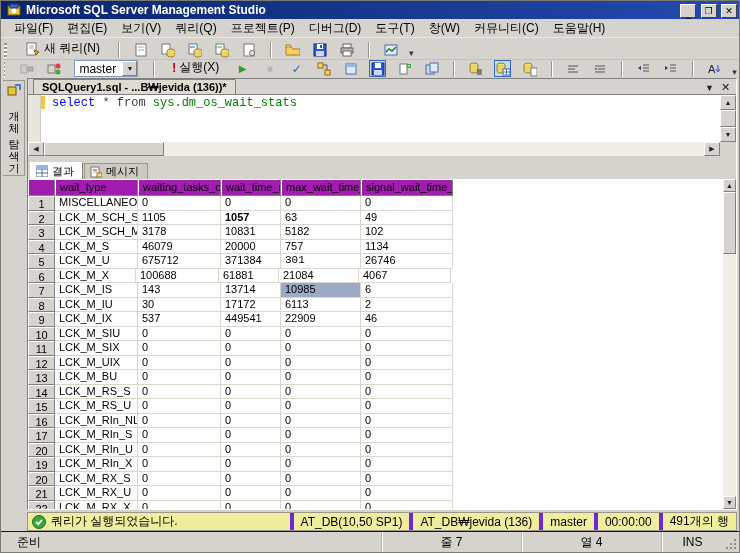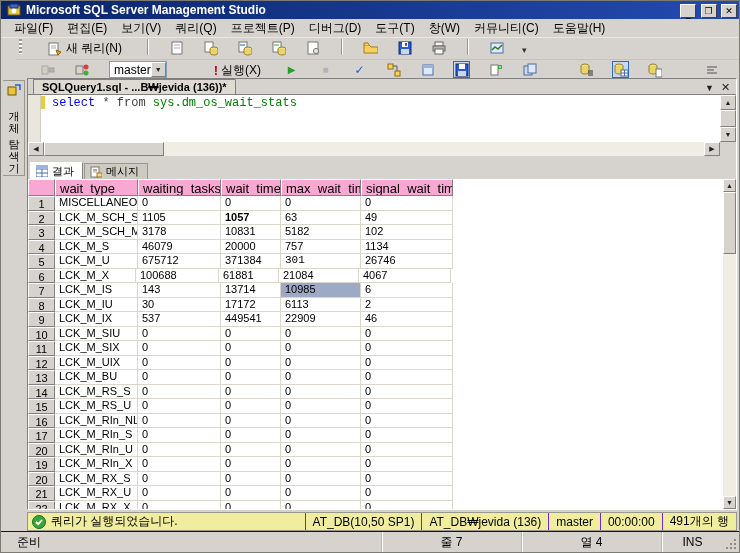--- a/index.html
+++ b/index.html
@@ -27,21 +27,21 @@
     display: inline-flex; align-items: center; justify-content: center;
     font-family: "DejaVu Sans", sans-serif; cursor: default; margin-left: 1px;
   }
   .winbtn.min span { position: relative; top: 3px; font-weight: bold;}
 
   
   .menubar { height: 19px; flex: 0 0 19px; display: flex; align-items: center; padding-left: 6px; border-bottom: 1px solid #e9e7e0; }
   .menu-item { padding: 2px 7px; white-space: nowrap; }
 
   
-  .toolbar { display: flex; align-items: flex-start; gap: 17px; padding: 1px 2px; margin-left: 15px; }
+  .toolbar { display: flex; align-items: flex-end; gap: 10px; padding: 1px 2px; }
   .tb1 { height: 21px; flex: 0 0 21px; }
   .tb2 { height: 19px; flex: 0 0 19px; border-top: 1px solid #c6c3b8; }
   .grip { width: 5px; height: 15px; margin: 0 3px 0 1px;
     background: repeating-linear-gradient(to bottom, #9a978c 0 2px, #fff 2px 4px);
     width: 3px; }
   .tsep { width: 1px; height: 16px; background: #9a978c; margin: 0 3px; box-shadow: 1px 0 0 #fff; }
   .tbtn { display: inline-flex; align-items: center; gap: 3px; padding: 1px 4px; height: 19px; white-space: nowrap; border: 1px solid transparent; }
   .icon16 { width: 17px; height: 17px; display: inline-flex; align-items: center; justify-content: center; border: 1px solid transparent; flex: 0 0 17px; }
   .icon16.pressed { border-color: #316ac5; background: #c9d8f1; }
   .icon16.disabled { opacity: .45; }
@@ -101,22 +101,22 @@
 
   
   .results-tabs { position: absolute; left: 0; right: 0; top: 83px; height: 17px; display: flex; align-items: flex-end; padding-left: 2px; gap: 1px; }
   .rtab { display: inline-flex; align-items: center; gap: 4px; font-size: 11px; padding: 1px 8px 1px 5px; height: 16px; border: 1px solid #9a978c; border-bottom: none; background: #cdcac0; }
   .rtab.active { background: #ffffff; border-color: #fff #808080 #d6d3ce #fff; font-weight: normal; height: 17px; }
 
   
   .grid { position: absolute; left: 0; right: 0; top: 100px; bottom: 0; background: #fff; overflow: hidden; }
   .grid-header { display: flex; height: 17px; }
   .hcell {
-    background: #f9a8d4; border: 1px solid; border-color: #fff #808080 #808080 #fff;
-    font-size: 13px; padding: 1px 4px; white-space: nowrap; overflow: hidden; flex: 0 0 auto;
+    background: #a21caf; border: 1px solid; border-color: #fff #808080 #808080 #fff;
+    font-size: 11px; padding: 1px 4px; white-space: nowrap; overflow: hidden; flex: 0 0 auto;
   }
   .numcol { width: 27px; text-align: center; padding: 1px 1px; }
   .grid-body { position: absolute; left: 0; top: 17px; right: 13px; bottom: 0; overflow: hidden; }
   .grow { display: flex; height: 14.5px; }
   .numcell {
     background: #d6d3ce; border: 1px solid; border-color: #fff #808080 #808080 #fff;
     font-size: 11px; line-height: 12px; flex: 0 0 auto;
   }
   .cell {
     background: #fff; border-right: 1px solid #d9d7cd; border-bottom: 1px solid #d9d7cd;
@@ -127,21 +127,21 @@
   .grid-vscroll .sbtn.v { width: 13px; height: 13px; }
 
   
   .query-statusbar {
     height: 19px; flex: 0 0 19px; margin: 0 2px 0 26px;
     background: #f0ed9e; border: 1px solid #9a978c;
     display: flex; align-items: center; padding-left: 4px; overflow: hidden;
   }
   .qmsg { padding-left: 5px; flex: 1; white-space: nowrap; }
   .qsegs { display: flex; height: 100%; align-items: center; }
-  .qseg { border-left: 1px solid #6d28d9; padding: 0 7px; white-space: nowrap; height: 100%; display: flex; align-items: center; }
+  .qseg { border-left: 4px solid #6d28d9; padding: 0 7px; white-space: nowrap; height: 100%; display: flex; align-items: center; }
 
   
   .statusbar { height: 21px; flex: 0 0 21px; display: flex; align-items: center; border-top: 1px solid #0f172a; padding-left: 16px; }
   .sb-ready { flex: 1; }
   .sb-seg { width: 140px; text-align: center; border-left: 1px solid #bebbae; box-shadow: inset 1px 0 0 #fff; align-self: stretch; display: flex; align-items: center; justify-content: center; }
   .sb-seg.sb-ins { width: 62px; }
   .sb-grip { width: 16px; height: 16px; align-self: flex-end; }
 </style>
 </head>
 <body>

